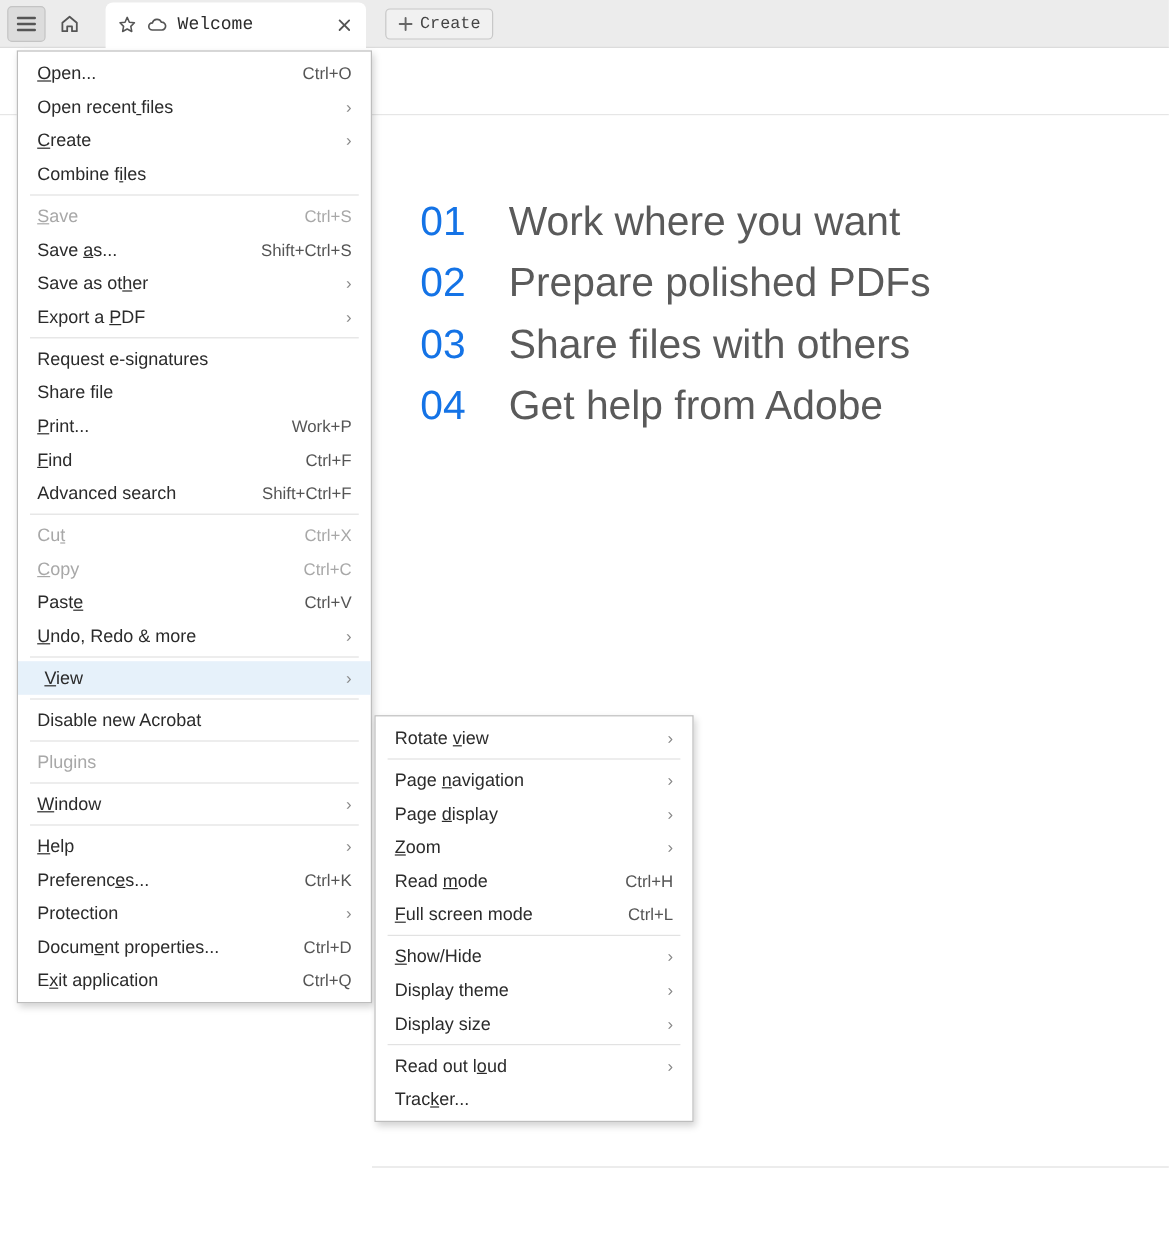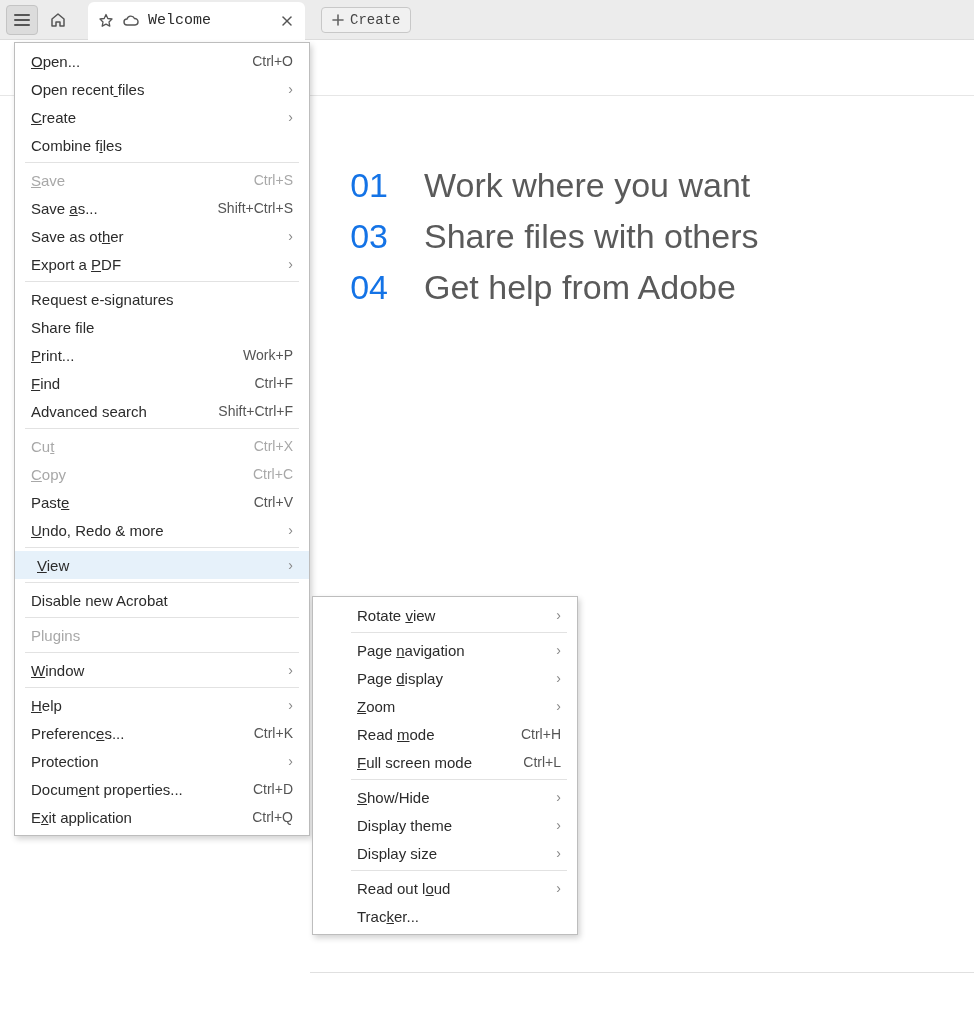--- a/index.html
+++ b/index.html
@@ -112,21 +112,20 @@
   }
   .menu-main {
     top: 42px;
     left: 14px;
     width: 296px;
   }
   .menu-sub {
     top: 596px;
     left: 312px;
     width: 266px;
-    padding-left: 28px;
   }
   .menu-item {
     display: flex;
     align-items: center;
     justify-content: space-between;
     padding: 5px 16px;
     font-size: 15px;
     cursor: pointer;
     min-height: 28px;
   }
@@ -221,20 +220,24 @@
   </div>
 </div>
 
 <div class="content">
   <div id="features-host">
       <div class="feature-row">
         <div class="feature-num">01</div>
         <div class="feature-text">Work where you want</div>
       </div>
       <div class="feature-row">
+        <div class="feature-num">02</div>
+        <div class="feature-text">Prepare polished PDFs</div>
+      </div>
+      <div class="feature-row">
         <div class="feature-num">03</div>
         <div class="feature-text">Share files with others</div>
       </div>
       <div class="feature-row">
         <div class="feature-num">04</div>
         <div class="feature-text">Get help from Adobe</div>
       </div>
     </div>
 </div>
 

